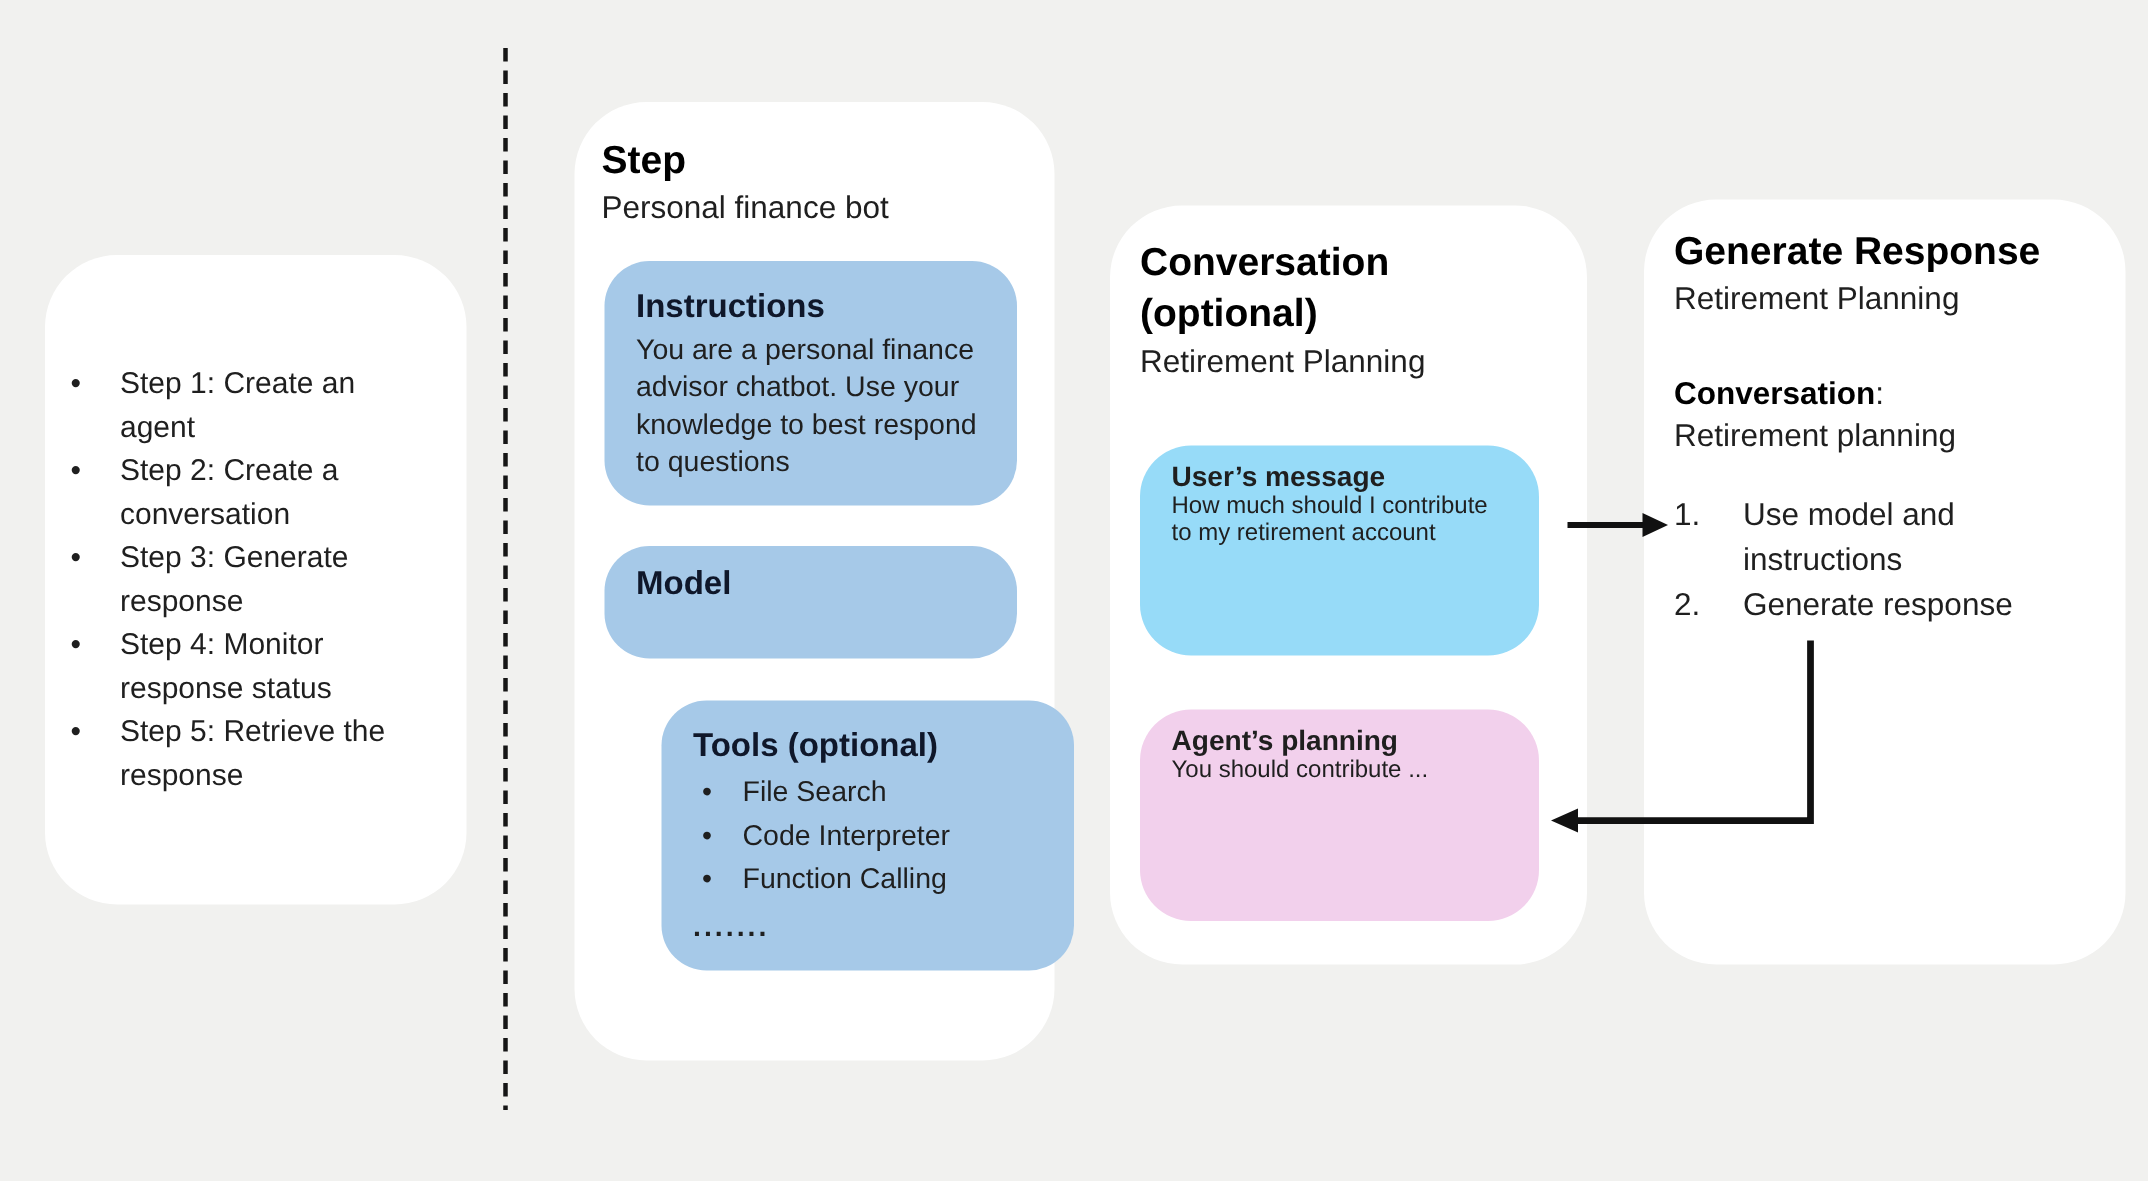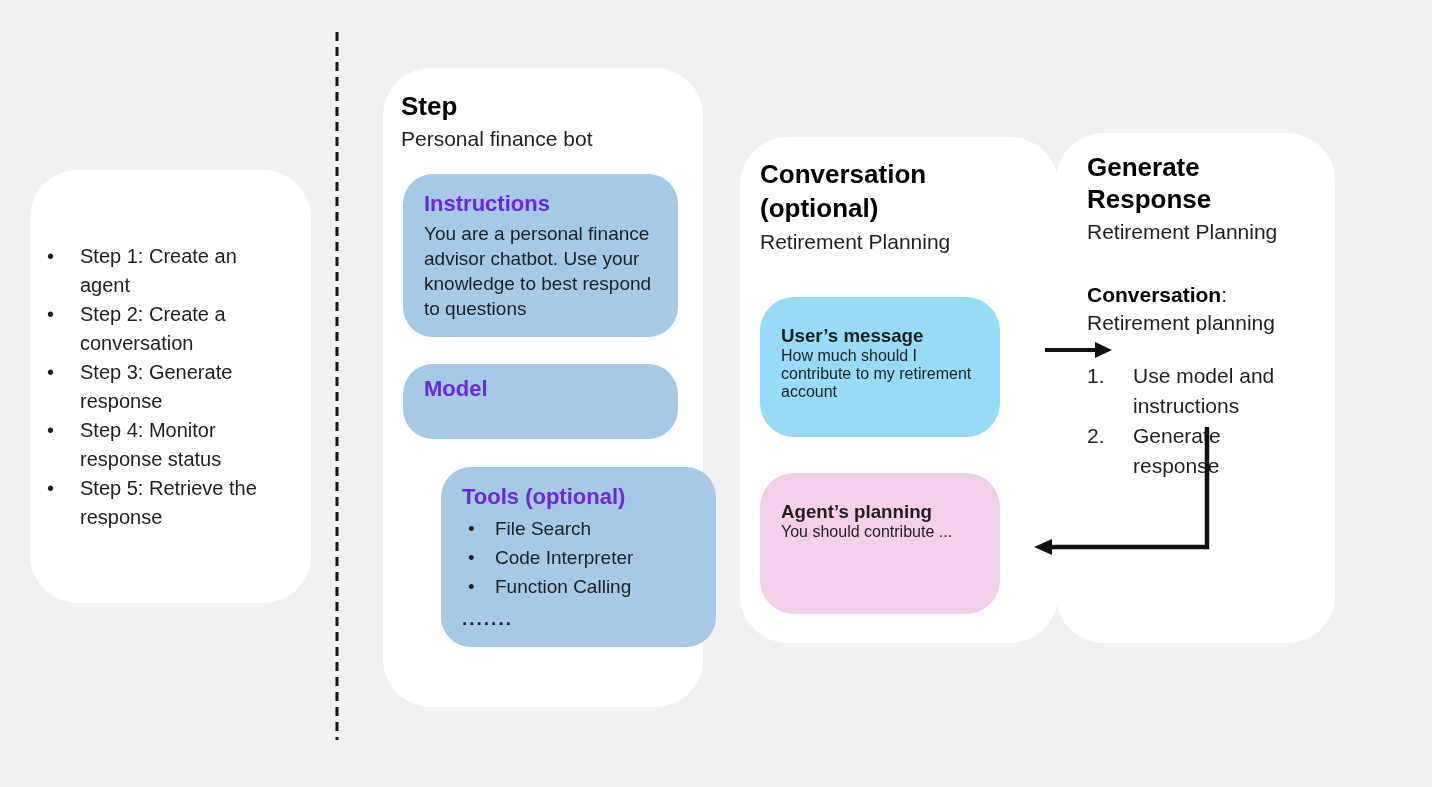--- a/index.html
+++ b/index.html
@@ -26,39 +26,39 @@
   .bullet-list { list-style:none; padding-left:17px; }
   .bullet-list li { display:flex; font-size:20px; line-height:29px; }
   .bullet-list .bullet { width:33px; flex:0 0 33px; }
   .bullet-list .txt { width:200px; }
   
   .agent-panel { left:383px; top:68px; width:320px; height:639px; padding:22px 18px; }
   h2.p-title { font-size:26px; line-height:32px; font-weight:bold; color:#000; }
   .p-subtitle { font-size:21px; line-height:26px; margin-top:4px; }
   .box { border-radius:30px; padding:16px 21px; width:275px; margin-left:2px; }
   .blue { background:#A6C9E8; }
-  .box h3 { font-size:22px; line-height:28px; font-weight:bold; color:#6d28d9; margin-bottom:3px; }
+  .box h3 { font-size:22px; line-height:28px; font-weight:bold; color:#0f172a; margin-bottom:3px; }
   .box p { font-size:19px; line-height:25px; }
   .instructions-box { margin-top:22px; }
   .model-box { margin-top:27px; padding:11px 21px; height:75px; }
   .tools-box { margin-top:28px; height:180px;margin-left:40px; }
   .tools-list { list-style:none; margin-top:3px; }
   .tools-list li { display:flex; font-size:19px; line-height:29px; }
   .tools-list .bullet { width:33px; flex:0 0 33px; padding-left:6px; }
   .tools-dots { font-size:19px; letter-spacing:2px; margin-top:7px; font-weight:bold; }
   
   .conversation-panel { left:740px; top:137px; width:318px; height:506px; padding:20px 20px; }
   .conversation-panel h2 div { font-size:26px; line-height:34px; font-weight:bold; color:#000; }
-  .msg-box { border-radius:34px; padding:28px 21px; width:240px; }
+  .msg-box { border-radius:34px; padding:10px 21px; width:266px; }
   .cyan { background:#97DBF8; }
   .pink { background:#F2D0EC; }
   .user-message-box { margin-top:42px; height:140px; }
   .agent-message-box { margin-top:36px; height:141px; }
   
-  .generate-panel { left:1056px; top:133px; width:279px; height:510px; padding:18px 31px; }
+  .generate-panel { left:1096px; top:133px; width:321px; height:510px; padding:18px 20px; }
   .conv-line { margin-top:36px; font-size:21px; line-height:28px; }
   .conv-line .b { font-weight:bold; color:#000; }
   .conv-value { font-size:21px; line-height:28px; }
   .num-list { list-style:none; margin-top:24px; }
   .num-list li { display:flex; font-size:21px; line-height:30px; }
   .num-list .num { width:46px; flex:0 0 46px; }
   .num-list .txt { width:215px; }
 </style>
 </head>
 <body>

